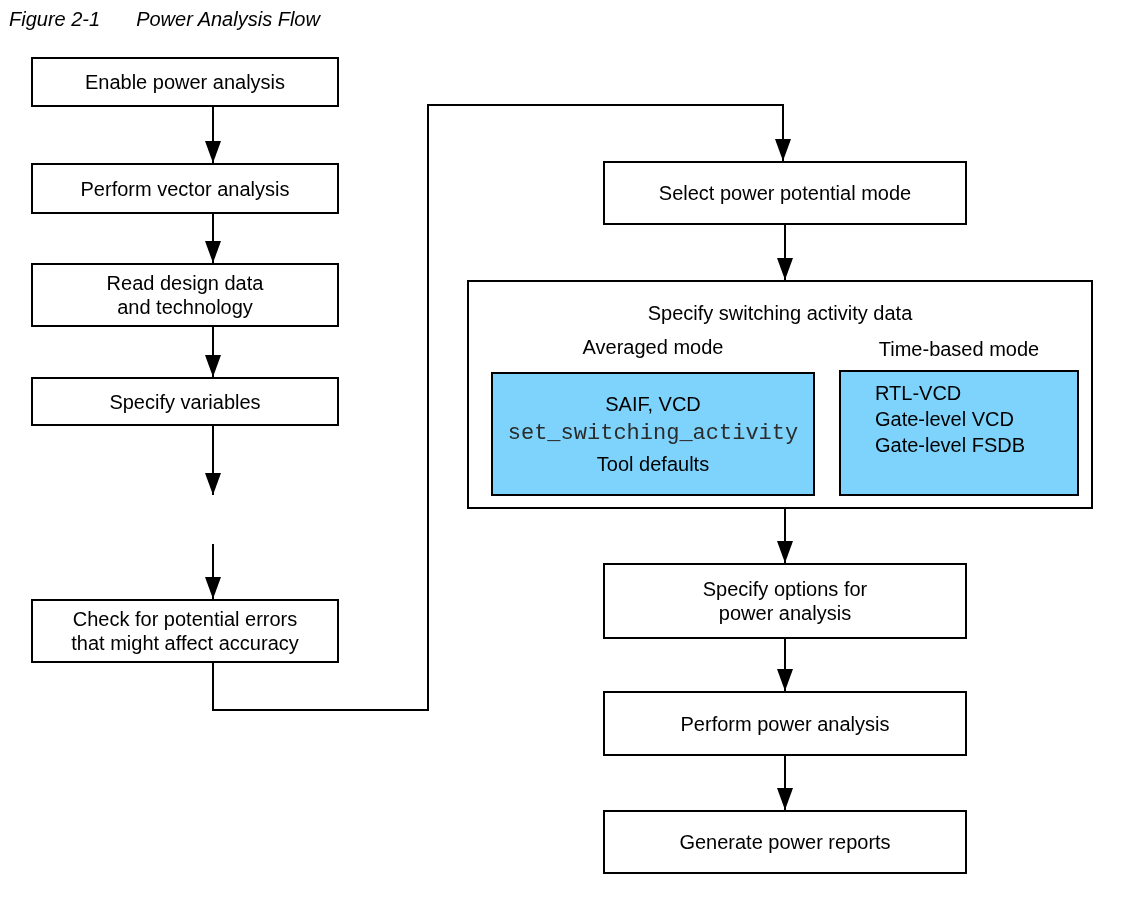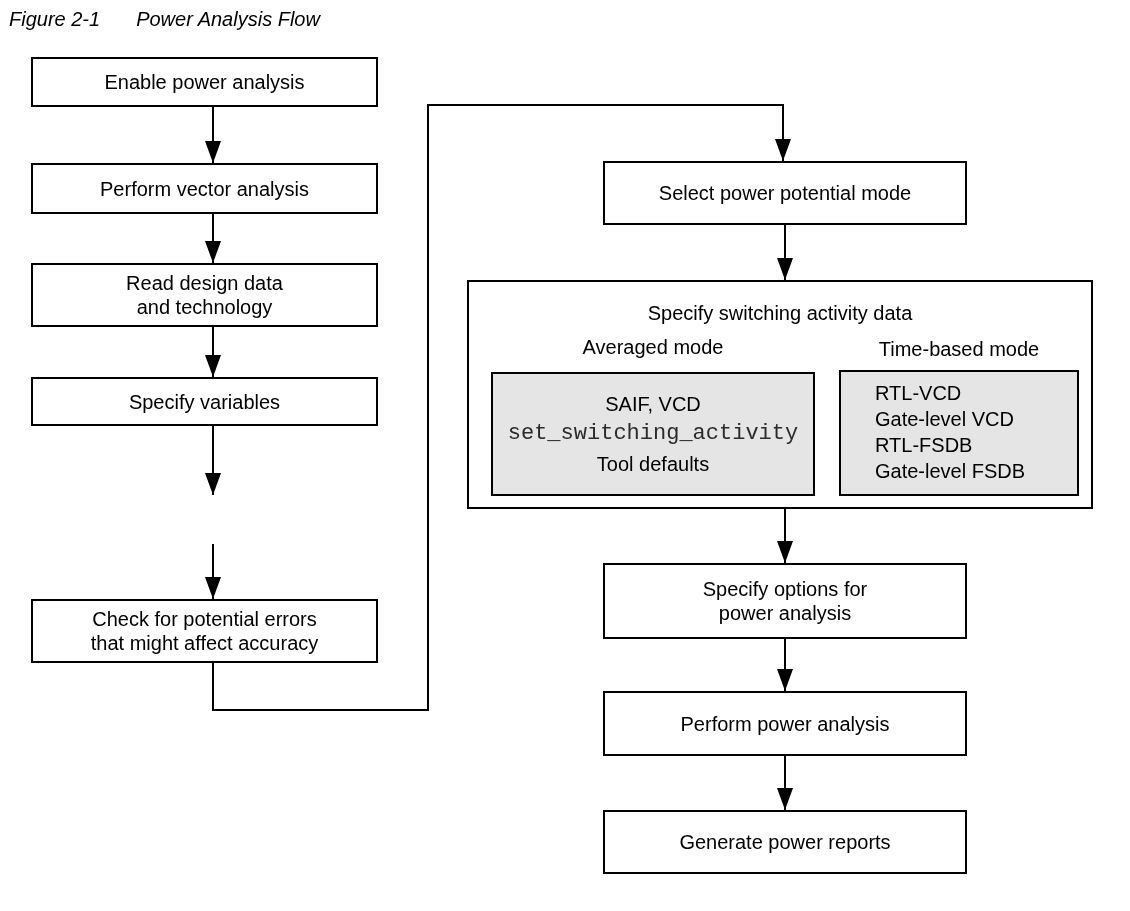--- a/index.html
+++ b/index.html
@@ -34,21 +34,21 @@
     background: #ffffff;
     display: flex;
     align-items: center;
     justify-content: center;
     text-align: center;
     font-size: 20px;
     line-height: 24px;
     white-space: pre-line;
   }
   
-  .lcol { left: 31px; width: 347px; }
+  .lcol { left: 31px; width: 308px; }
   #lbox1 { top: 57px;  height: 50px; }
   #lbox2 { top: 163px; height: 51px; }
   #lbox3 { top: 263px; height: 64px; }
   #lbox4 { top: 377px; height: 49px; }
   #lbox5 { top: 495px; height: 49px; }
   #lbox6 { top: 599px; height: 64px; }
   
   .rcol { left: 603px; width: 364px; }
   #rbox1 { top: 161px; height: 64px; }
   #rbox3 { top: 563px; height: 76px; }
@@ -73,21 +73,21 @@
     position: absolute;
     text-align: center;
     font-size: 20px;
   }
   #avg-label  { left: 22px;  top: 54px; width: 324px; }
   #time-label { left: 370px; top: 56px; width: 240px; }
   .innerbox {
     position: absolute;
     box-sizing: border-box;
     border: 2px solid #000000;
-    background: #e5e5e5;
+    background: #7dd3fc;
   }
   #avg-box {
     left: 22px; top: 90px; width: 324px; height: 124px;
     display: flex; flex-direction: column;
     align-items: center; justify-content: center;
     text-align: center;
   }
   #avg-box .srcline { font-size: 20px; line-height: 30px; }
   #avg-box .cmdline {
     font-family: "Liberation Mono", "DejaVu Sans Mono", monospace;
@@ -172,21 +172,20 @@
 
     <div id="avg-box" class="innerbox">
       <div class="srcline">SAIF, VCD</div>
       <div class="cmdline">set_switching_activity</div>
       <div class="srcline">Tool defaults</div>
     </div>
 
     <div id="time-box" class="innerbox">
       <div class="srcline">RTL-VCD</div>
       <div class="srcline">Gate-level VCD</div>
-      <div class="srcline">RTL-FSDB</div>
       <div class="srcline">Gate-level FSDB</div>
     </div>
   </div>
 
   <div id="rbox3" class="box rcol">
     <span>Specify options for
 power analysis</span>
   </div>
   <div id="rbox4" class="box rcol">
     <span>Perform power analysis</span>

